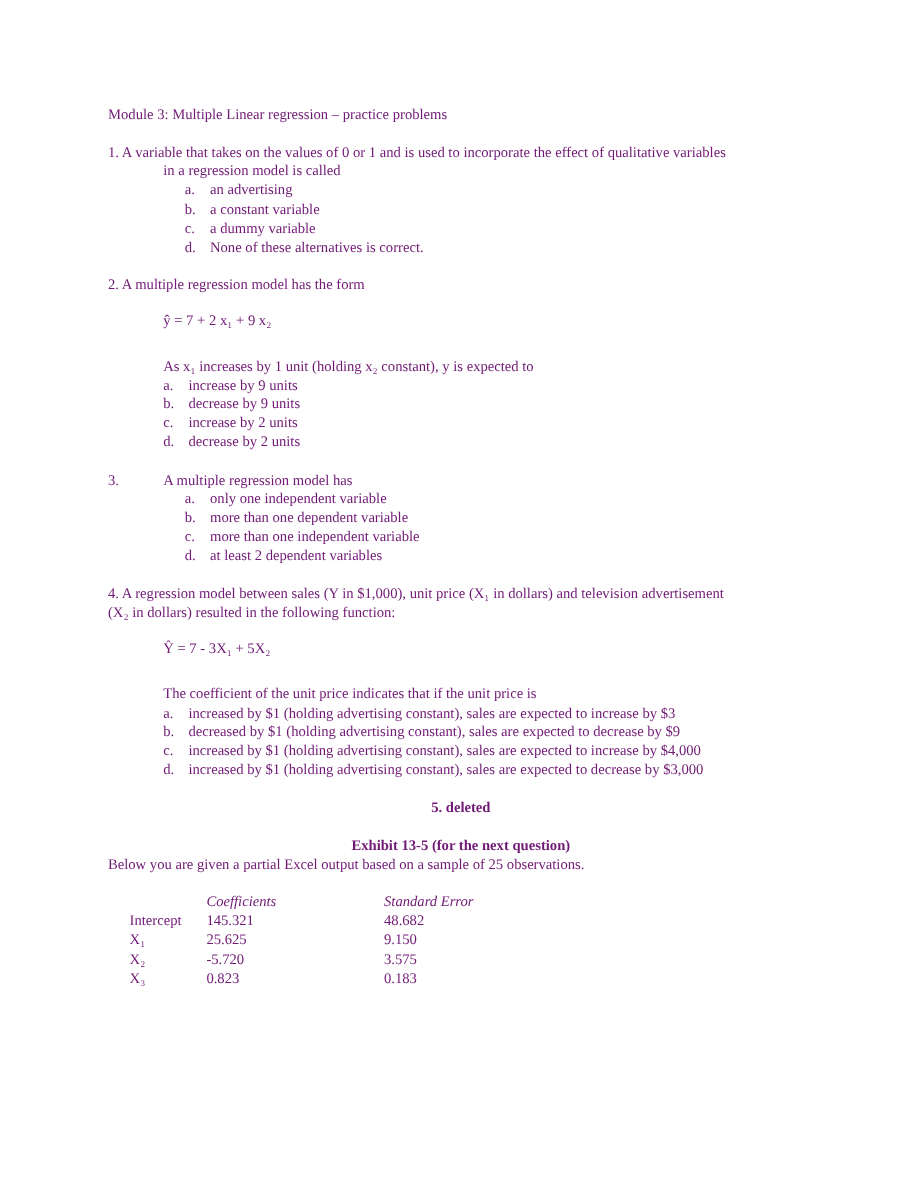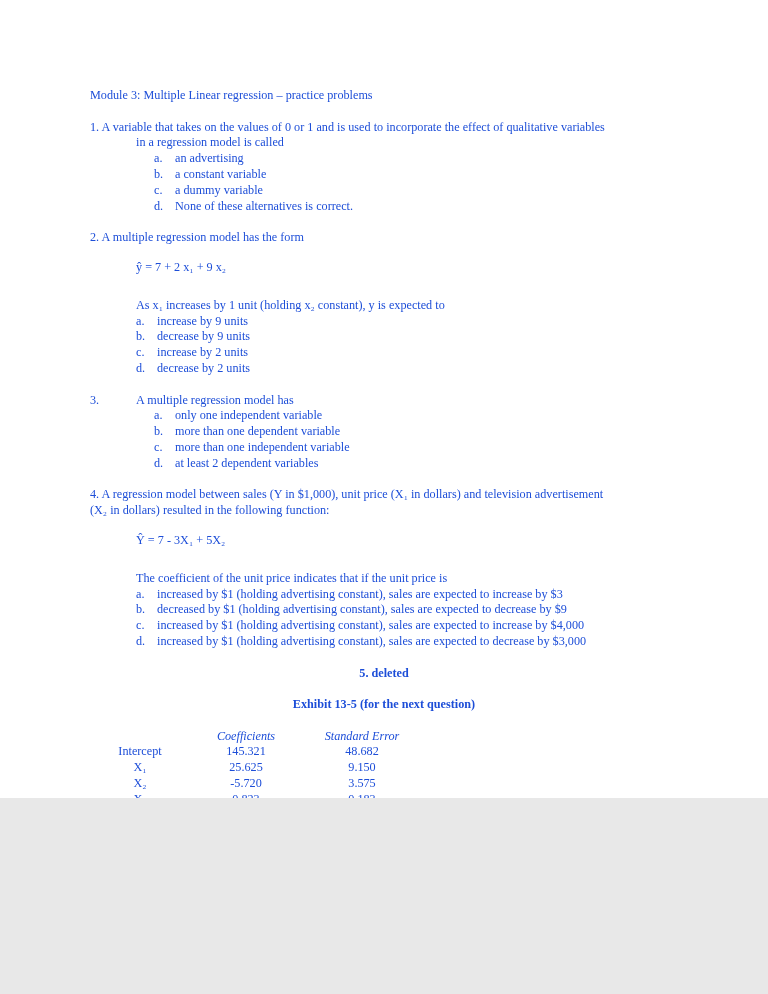--- a/index.html
+++ b/index.html
@@ -1,43 +1,43 @@
 <!DOCTYPE html>
 <html><head>
 <meta charset="utf-8">
 <style>
   * { box-sizing: border-box; }
   html, body { margin: 0; padding: 0; background: #e8e8e8; }
   .page {
     width: 768px;
-    height: 798px;
+    height: 994px;
     margin: 0 auto;
     background: #ffffff;
     font-family: "Liberation Serif", "DejaVu Serif", serif;
     font-size: 12.2px;
     line-height: 15.8px;
-    color: #1d4ed8;
+    color: #701a75;
     padding: 88px 90px 40px 90px;
     overflow: hidden;
     position: relative;
   }
   .line { white-space: nowrap; }
   .section { margin-bottom: 15.8px; }
   .indent { margin-left: 46px; }
   .opt { display: flex; white-space: nowrap; }
   .opt-inner { margin-left: 64px; }
   .opt-outer { margin-left: 46px; }
   .letter { flex: 0 0 21px; }
   .formula { margin: 14px 0 22px 46px; white-space: nowrap; }
   .q3row { display: flex; white-space: nowrap; }
   .qnum { flex: 0 0 46px; }
   .bold { font-weight: bold; text-align: center; }
   .xtable { margin-left: 18px; margin-top: 15.8px; }
   .trow { display: grid; grid-template-columns: 64px 148px 84px; }
-  .tcell { text-align: center; white-space: nowrap; }
+  .tcell { white-space: nowrap; }
   .thc { font-style: italic; }
 </style>
 </head>
 <body>
 
 <div class="page">
 
   <div class="section line">Module 3: Multiple Linear regression – practice problems</div>
 
   <div class="section">
@@ -126,20 +126,21 @@
     <div class="opt opt-outer">
       <span class="letter">d.</span>
       <span>increased by $1 (holding advertising constant), sales are expected to decrease by $3,000</span>
     </div>
   </div>
 
   <div class="section line bold">5. deleted</div>
 
   <div class="section">
     <div class="line bold">Exhibit 13-5 (for the next question)</div>
+    <div class="line">Below you are given a partial Excel output based on a sample of 25 observations.</div>
 
     <div class="xtable">
       <div class="trow">
         <span class="tcell"></span>
         <span class="tcell thc">Coefficients</span>
         <span class="tcell thc">Standard Error</span>
       </div>
       <div class="trow">
         <span class="tcell">Intercept</span>
         <span class="tcell">145.321</span>

